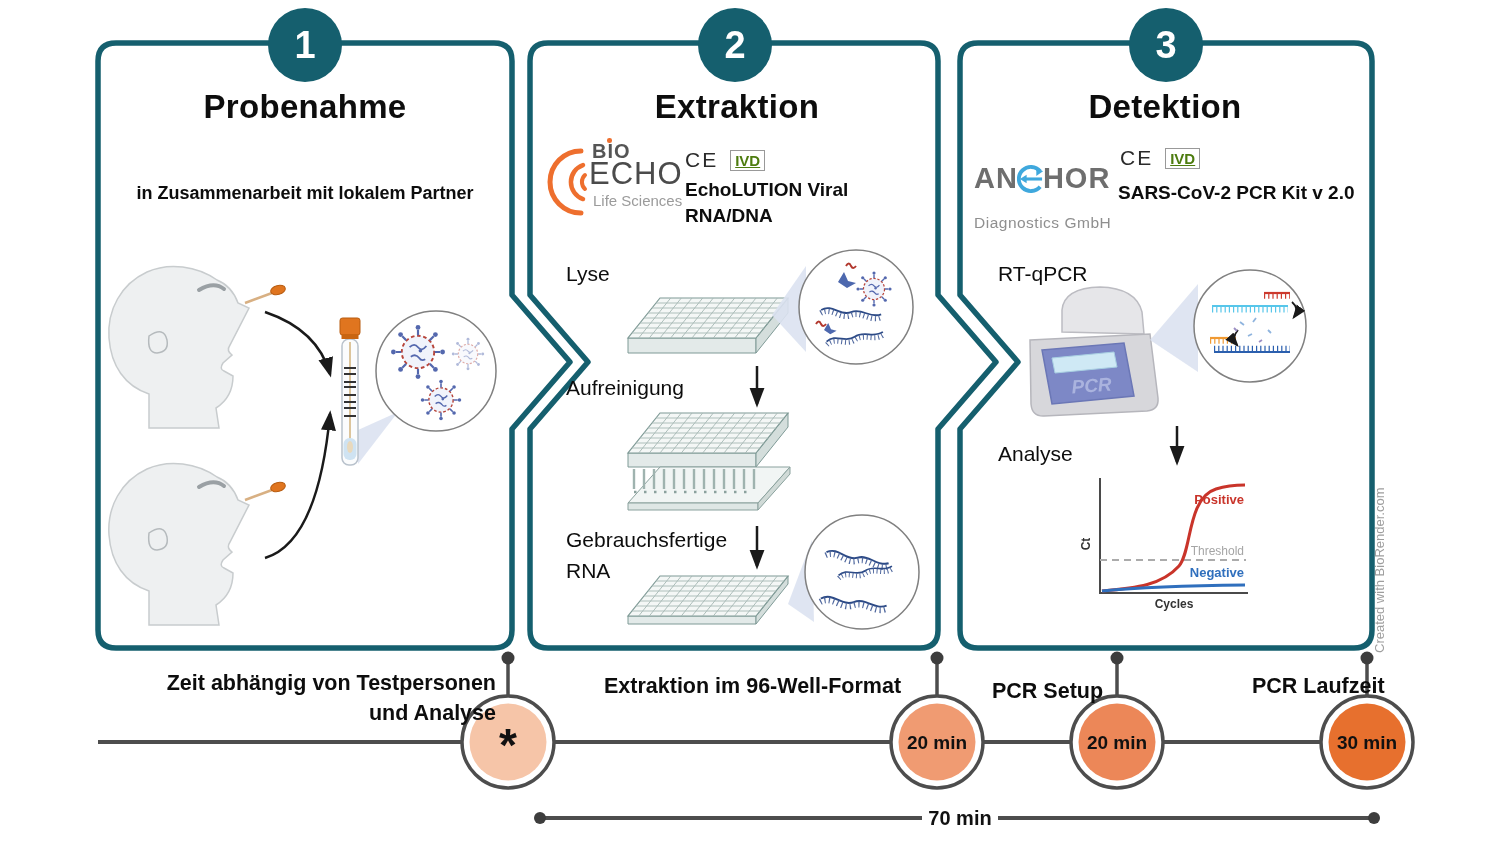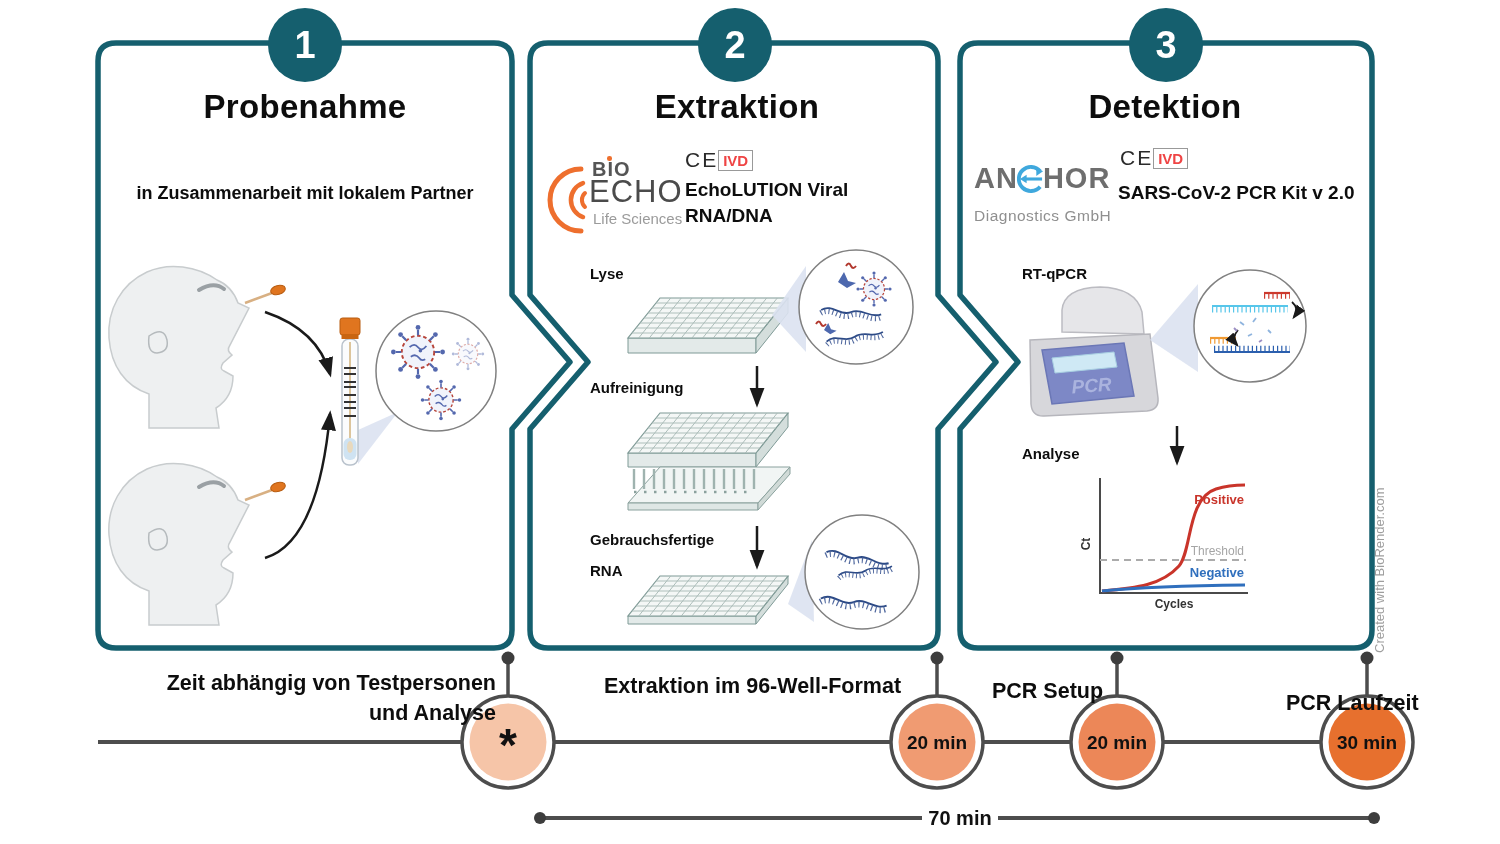--- a/index.html
+++ b/index.html
@@ -2,33 +2,33 @@
 <html><head>
 <meta charset="utf-8">
 <style>
   html,body{margin:0;padding:0;background:#fff;}
   .canvas{position:relative;width:1500px;height:844px;background:#fff;overflow:hidden;
           font-family:"Liberation Sans",sans-serif;color:#111;}
   .abs{position:absolute;left:0;top:0;}
   .ov{position:absolute;}
   .panel-title{font-size:33px;font-weight:800;text-align:center;letter-spacing:.3px;color:#0d0d0d;}
   .panel-sub{font-size:18px;font-weight:700;text-align:center;color:#0d0d0d;}
-  .step-label{font-size:15px;font-weight:700;color:#0d0d0d;line-height:31px;margin-left:24px;}
+  .step-label{font-size:21px;font-weight:400;color:#0d0d0d;line-height:31px;}
   .kit-text{font-size:19px;font-weight:700;color:#0d0d0d;line-height:26px;}
-  .ce-row{display:flex;align-items:center;}
+  .ce-row{display:flex;align-items:center;gap:12px;}
   .ce-mark{font-size:21px;font-weight:500;letter-spacing:2px;color:#2a2a2a;}
-  .ivd-box{border:1.5px solid #999;padding:0 4px;font-size:15px;font-weight:700;line-height:19px;color:#ef4444;}
+  .ivd-box{border:1.5px solid #999;padding:0 4px;font-size:15px;font-weight:700;line-height:19px;color:#4d7c0f;text-decoration:underline;}
   .tl-label{font-size:21.5px;font-weight:800;color:#0d0d0d;line-height:30px;}
   .bioecho{position:absolute;width:150px;height:80px;}
   .be-bio{position:absolute;left:47px;top:0;font-size:20px;font-weight:700;color:#555;letter-spacing:1px;}
   .be-dot{position:absolute;left:62px;top:-2px;width:4.5px;height:4.5px;border-radius:50%;}
   .be-echo{position:absolute;left:44px;top:16px;font-size:31px;font-weight:500;color:#4b4b4b;letter-spacing:1px;}
   .be-life{position:absolute;left:48px;top:52px;font-size:15px;color:#9b9b9b;}
   .anchor-name{font-size:29px;font-weight:600;color:#6e6e6e;letter-spacing:1px;display:flex;align-items:center;}
-  .anchor-sub{font-size:15.5px;color:#8f8f8f;letter-spacing:.5px;margin-top:12px;}
+  .anchor-sub{font-size:15.5px;color:#8f8f8f;letter-spacing:.5px;margin-top:19px;}
   .watermark{position:absolute;left:1372px;top:428px;height:225px;writing-mode:vertical-rl;
              transform:rotate(180deg);font-size:13px;color:#9e9e9e;}
   svg text{font-family:"Liberation Sans",sans-serif;}
 </style>
 </head>
 <body>
 
 <div class="canvas">
 
   <svg class="abs" width="1500" height="844" viewBox="0 0 1500 844">
@@ -241,21 +241,21 @@
       </g>
     </g>
   </svg>
 
   <div class="ov panel-title" style="left:98px;top:88px;width:414px;">Probenahme</div>
   <div class="ov panel-title" style="left:530px;top:88px;width:414px;">Extraktion</div>
   <div class="ov panel-title" style="left:958px;top:88px;width:414px;">Detektion</div>
 
   <div class="ov panel-sub" style="left:108px;top:183px;width:394px;">in Zusammenarbeit mit lokalem Partner</div>
 
-  <div class="bioecho" style="left:545px;top:158px;">
+  <div class="bioecho" style="left:545px;top:140px;">
     <svg class="abs" style="left:0;top:8px;" width="46" height="70" viewBox="0 0 46 70">
       <path d="M36,3 A31,31 0 0,0 36,65" fill="none" stroke="#ee6f2e" stroke-width="5" stroke-linecap="round"></path>
       <path d="M38,17 A18,18 0 0,0 38,51" fill="none" stroke="#ee6f2e" stroke-width="4.5" stroke-linecap="round"></path>
       <path d="M40,27 A9.5,9.5 0 0,0 40,41" fill="none" stroke="#ee6f2e" stroke-width="4" stroke-linecap="round"></path>
     </svg>
     <div class="be-bio">BIO</div>
     <div class="be-dot" style="background:#ee6f2e;"></div>
     <div class="be-echo">ECHO</div>
     <div class="be-life">Life Sciences</div>
   </div>
@@ -296,16 +296,16 @@
   </div>
   <div class="ov step-label" style="left:998px;top:258px;">RT-qPCR</div>
   <div class="ov step-label" style="left:998px;top:438px;">Analyse</div>
 
   <div class="ov tl-label" style="left:140px;top:668px;width:356px;text-align:right;">
     <div>Zeit abhängig von Testpersonen</div>
     <div>und Analyse</div>
   </div>
   <div class="ov tl-label" style="left:604px;top:671px;">Extraktion im 96-Well-Format</div>
   <div class="ov tl-label" style="left:992px;top:676px;">PCR Setup</div>
-  <div class="ov tl-label" style="left:1286px;top:671px;margin-top:17px;">PCR Laufzeit</div>
+  <div class="ov tl-label" style="left:1252px;top:671px;">PCR Laufzeit</div>
 
   <div class="watermark">Created with BioRender.com</div>
 </div>
 
 </body></html>

